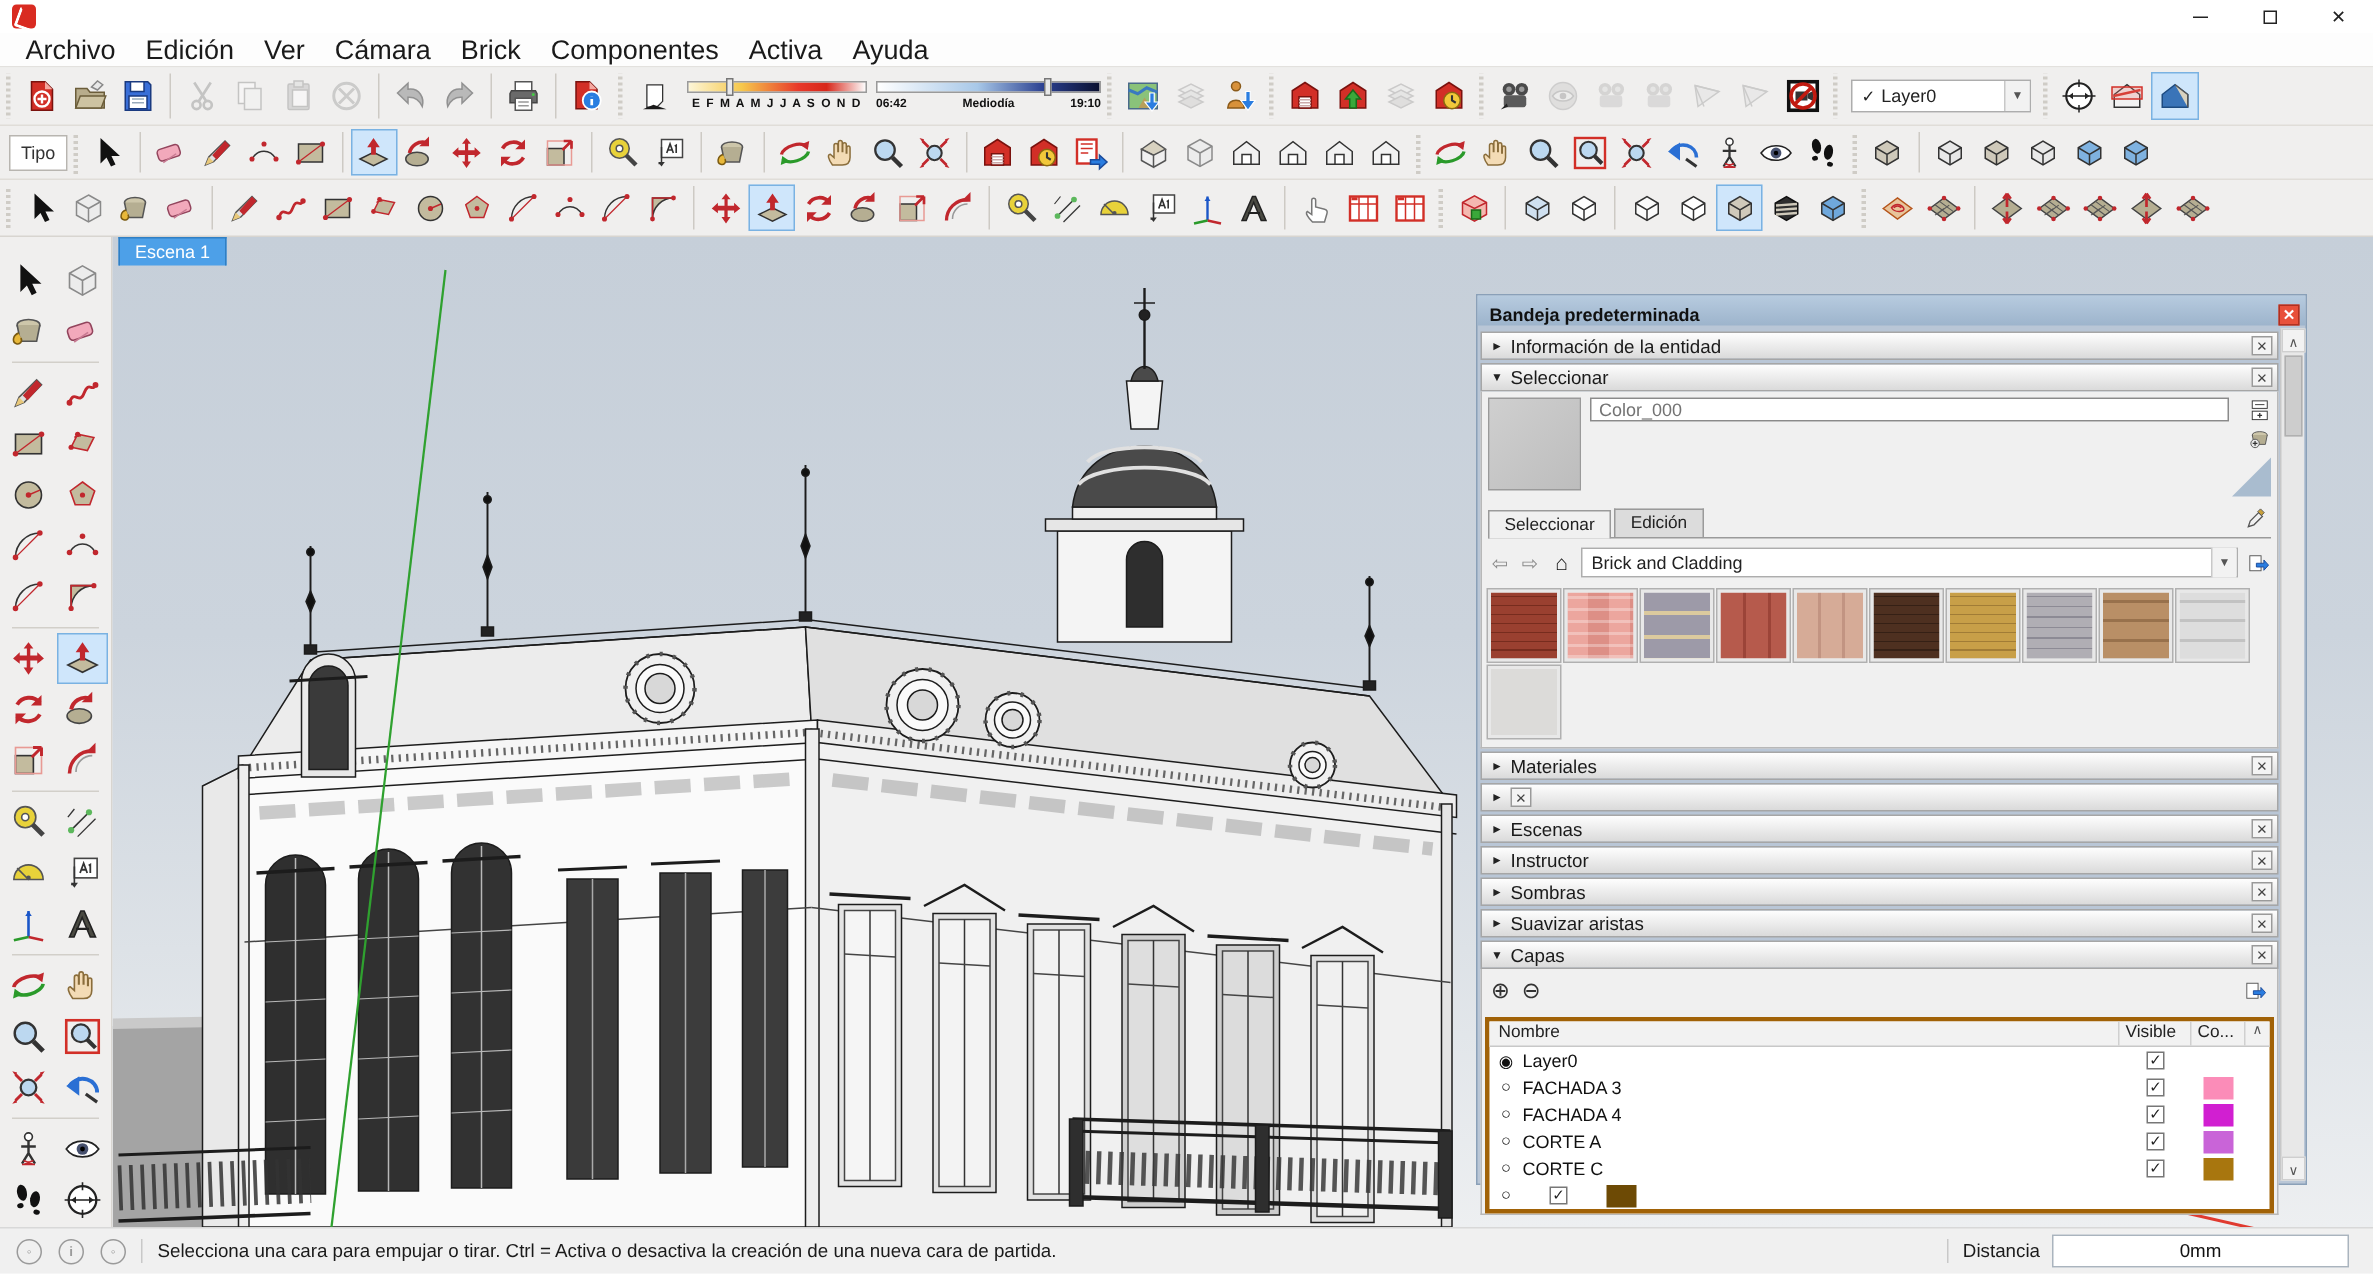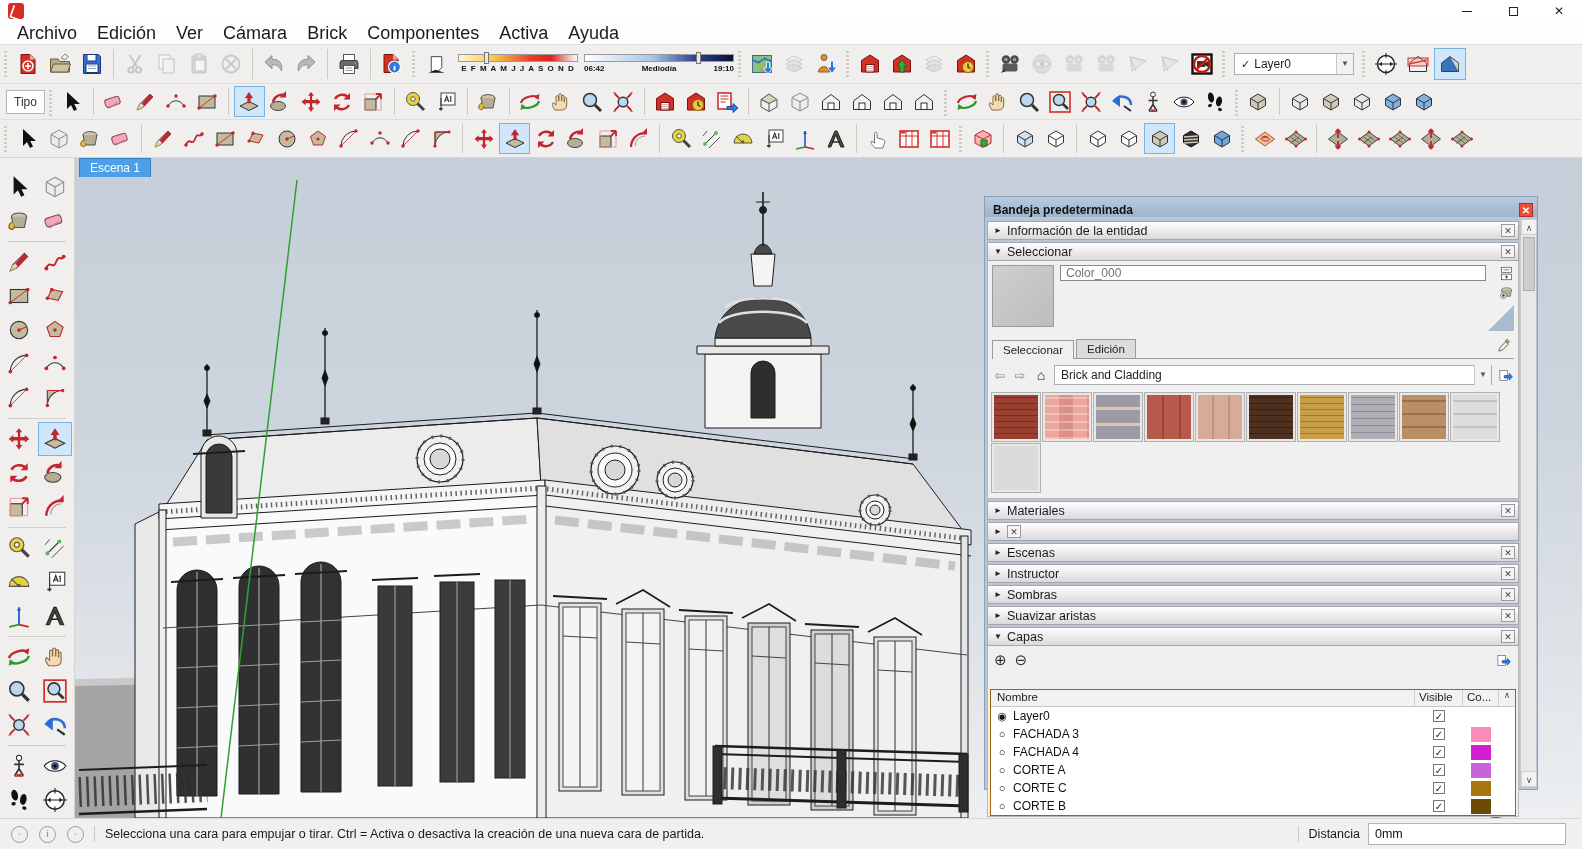--- a/index.html
+++ b/index.html
@@ -97,21 +97,21 @@
   .collcombo { flex:1; height:20px; }
   .bluearr { width:18px; height:18px; }
   .swatches { margin-top:5px; padding-bottom:4px; display:flex; flex-wrap:wrap; gap:3px; }
   .sw { width:48px; height:48px; border:2px solid #e8e8e8; outline:1px solid #b0b0b0; }
 
   
   #capbody { background:#f0f0f0; border:1px solid #b8b8b8; border-top:none; padding:3px 2px 0 2px; }
   .captools { display:flex; align-items:center; height:22px; padding:0 4px; }
   .cap-pm { font-size:15px; color:#333; margin-right:8px; }
   .captools .sp { flex:1; }
-  .laytable { background:#fff; border:1px solid #a16207; margin-top:18px; }
+  .laytable { background:#fff; border:3px solid #a16207; margin-top:7px; }
   .layhdr { display:flex; height:17px; background:#f2f2f2; border-bottom:1px solid #c8c8c8; font-size:11.5px; color:#222; }
   .layhdr .c1 { flex:1; padding:1px 6px; border-right:1px solid #d0d0d0; }
   .layhdr .c2 { width:48px; padding:1px 4px; border-right:1px solid #d0d0d0; }
   .layhdr .c3 { width:36px; padding:1px 4px; border-right:1px solid #d0d0d0; }
   .layhdr .c4 { width:16px; text-align:center; font-size:9px; color:#555; }
   .layrow { display:flex; height:18px; align-items:center; font-size:12px; color:#111; }
   .layrow .radio { width:22px; text-align:center; font-size:11px; }
   .layrow .lname { flex:1; }
   .layrow .vis { width:48px; text-align:center; font-size:11px; }
   .layrow .vis .cb { display:inline-block; width:12px; height:12px; border:1px solid #777; background:#fff; font-size:10px; line-height:11px; color:#222; }
@@ -120,21 +120,21 @@
   .layrow .pad { width:16px; }
 
   
   #statusbar { position:absolute; left:0; top:818px; width:1582px; height:31px; background:#f0f0f0; border-top:1px solid #d8d8d8; display:flex; align-items:center; }
   .stic { width:17px; height:17px; border:1.5px solid #9a9a9a; border-radius:50%; margin-left:11px; position:relative; }
   .stic span { position:absolute; left:50%; top:50%; transform:translate(-50%,-50%); font-size:9px; color:#9a9a9a; font-weight:bold; }
   .stsep { width:1px; height:16px; background:#c8c8c8; margin:0 10px; }
   .stmsg { font-size:12.5px; color:#1a1a1a; }
   .stright { margin-left:auto; display:flex; align-items:center; }
   .distlbl { font-size:12.5px; color:#1a1a1a; margin-right:8px; }
-  .distbox { width:198px; height:22px; background:#fff; border:1px solid #aab4be; font-size:12.5px; color:#111; padding:0 6px; font-family:"Liberation Sans",sans-serif; margin-right:16px; }
+  .distbox { width:198px; height:22px; background:#fff; border:1px solid #aab4be; font-size:12.5px; color:#111; padding:0 6px; font-family:"Liberation Sans",sans-serif; margin-right:16px;text-align:center; }
 </style>
 </head>
 <body>
 
 <svg width="0" height="0" style="position:absolute">
 <defs>
   <symbol id="s-cursor" viewBox="0 0 24 24">
         <path d="M7 2v17l4-4 3 6 3-1.4L14.3 14H20z" fill="#111"></path>
       </symbol>
   <symbol id="s-cube" viewBox="0 0 24 24">
@@ -1758,21 +1758,20 @@
             <span class="radio">○</span>
             <span class="lname">CORTE C</span>
             <span class="vis"><span class="cb">✓</span></span>
             <span class="chip">
                 <i style="background:#a8760e"></i>
               </span>
             <span class="pad"></span>
           </div>
           <div class="layrow">
             <span class="radio">○</span>
-            <span class="lname">CORTE B</span>
             <span class="vis"><span class="cb">✓</span></span>
             <span class="chip">
                 <i style="background:#6d4a05"></i>
               </span>
             <span class="pad"></span>
           </div>
         </div>
       </div>
     </div>
     <div class="trayscroll">

